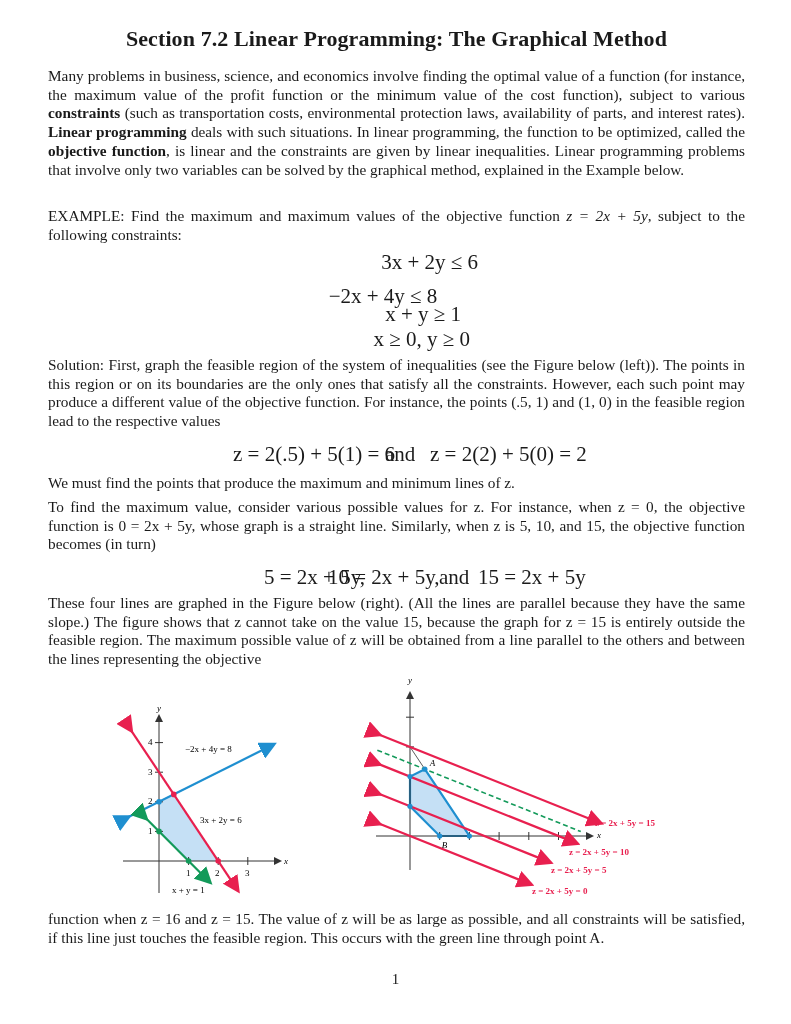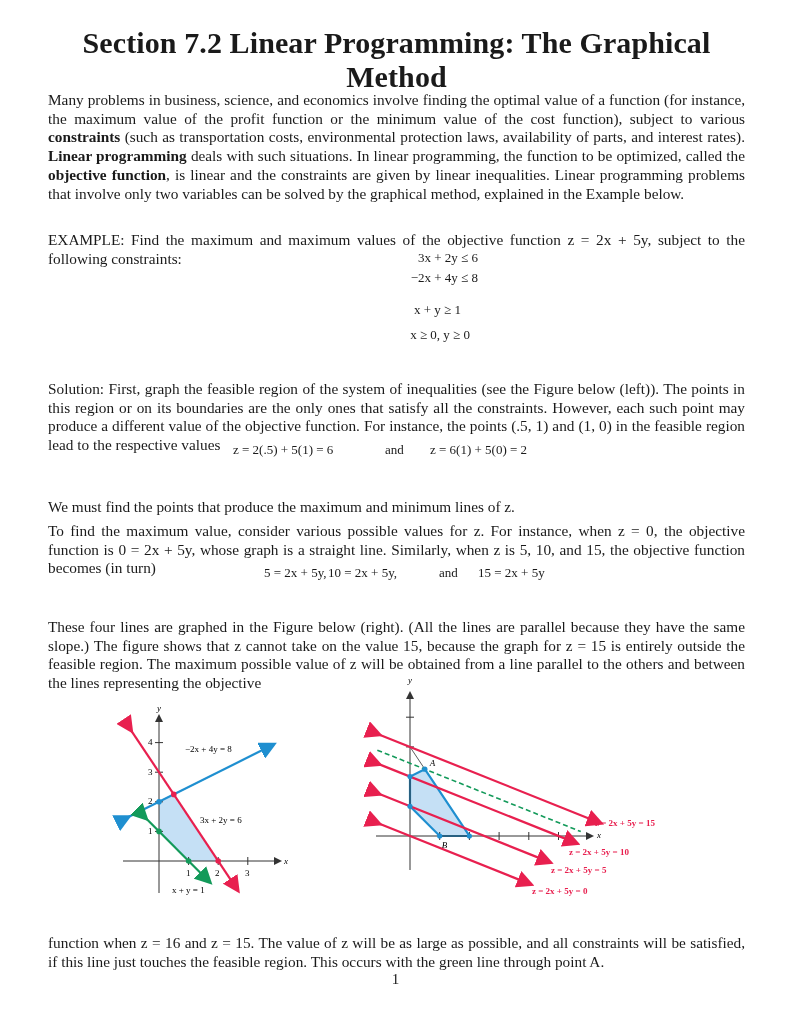--- a/index.html
+++ b/index.html
@@ -1,54 +1,54 @@
 <!DOCTYPE html>
 <html><head>
 <meta charset="utf-8">
 <style>
   html, body { margin: 0; padding: 0; background: #ffffff; }
   body { width: 791px; height: 1024px; position: relative; overflow: hidden;
          font-family: "DejaVu Serif", "Liberation Serif", serif; color: #1a1a1a; }
   .page { position: absolute; left: 48px; top: 0; width: 697px; }
-  h1 { font-family: "Liberation Serif", serif; font-size: 30px; font-weight: bold; text-align: center;
+  h1 { font-family: "Liberation Serif", serif; font-size: 22px; font-weight: bold; text-align: center;
        margin: 0; position: absolute; top: 26px; left: 0; width: 697px; letter-spacing: 0.1px; }
   .para { position: absolute; left: 0; width: 697px; font-family: "Liberation Serif", serif;
-          font-size: 15.3px; line-height: 18.7px; text-align: justify; margin-top: 24px; }
+          font-size: 15.3px; line-height: 18.7px; text-align: justify; }
   .para b { font-weight: bold; }
-  .m { }
-  .eq { position: absolute; font-family: "Liberation Serif", serif; font-size: 13px; white-space: nowrap; }
+  .m { font-style: italic; }
+  .eq { position: absolute; font-family: "Liberation Serif", serif; font-size: 21px; white-space: nowrap; }
   .eq-r { text-align: right; }
   .pagenum { position: absolute; top: 971px; left: 0; width: 791px; text-align: center;
              font-family: "Liberation Serif", serif; font-size: 15px; }
   svg text { font-family: "Liberation Serif", serif; }
 </style>
 </head>
 <body>
 
 <div class="page">
   <h1>Section 7.2 Linear Programming: The Graphical Method</h1>
 
   <div class="para" style="top:67px;">
     <span>Many problems in business, science, and economics involve finding the optimal value of a function (for instance, the maximum value of the profit function or the minimum value of the cost function), subject to various </span><b>constraints</b><span> (such as transportation costs, environmental protection laws, availability of parts, and interest rates). </span><b>Linear programming</b><span> deals with such situations. In linear programming, the function to be optimized, called the </span><b>objective function</b><span>, is linear and the constraints are given by linear inequalities. Linear programming problems that involve only two variables can be solved by the graphical method, explained in the Example below.</span>
   </div>
 
   <div class="para" style="top:207px;">
     <span>EXAMPLE: Find the maximum and maximum values of the objective function </span><span class="m">z = 2x + 5y</span><span>, subject to the following constraints:</span>
   </div>
 
   <div class="eq eq-r" style="top:250px; left:240px; width:190px;">3x + 2y ≤ 6</div>
-  <div class="eq eq-r" style="top:270px; left:240px; width:190px;">−2x + 4y ≤ 8</div>
+  <div class="eq eq-r" style="top:284px; left:240px; width:190px;text-align:center;">−2x + 4y ≤ 8</div>
   <div class="eq eq-r" style="top:302px; left:223px; width:190px;">x + y ≥ 1</div>
   <div class="eq eq-r" style="top:327px; left:232px; width:190px;">x ≥ 0, y ≥ 0</div>
 
   <div class="para" style="top:356px;">Solution: First, graph the feasible region of the system of inequalities (see the Figure below (left)). The points in this region or on its boundaries are the only ones that satisfy all the constraints. However, each such point may produce a different value of the objective function. For instance, the points (.5, 1) and (1, 0) in the feasible region lead to the respective values</div>
 
   <div class="eq" style="top:442px; left:185px;text-align:center;">z = 2(.5) + 5(1) = 6</div>
   <div class="eq" style="top:442px; left:337px;">and</div>
-  <div class="eq" style="top:442px; left:382px;">z = 6(1) + 5(0) = 2</div>
+  <div class="eq" style="top:442px; left:382px;">z = 2(2) + 5(0) = 2</div>
 
   <div class="para" style="top:474px;">We must find the points that produce the maximum and minimum lines of z.</div>
 
   <div class="para" style="top:498px;">To find the maximum value, consider various possible values for z. For instance, when z = 0, the objective function is 0 = 2x + 5y, whose graph is a straight line. Similarly, when z is 5, 10, and 15, the objective function becomes (in turn)</div>
 
   <div class="eq" style="top:565px; left:180px;margin-left:36px;">5 = 2x + 5y,</div>
   <div class="eq" style="top:565px; left:280px;">10 = 2x + 5y,</div>
   <div class="eq" style="top:565px; left:391px;">and</div>
   <div class="eq" style="top:565px; left:430px;">15 = 2x + 5y</div>
 

